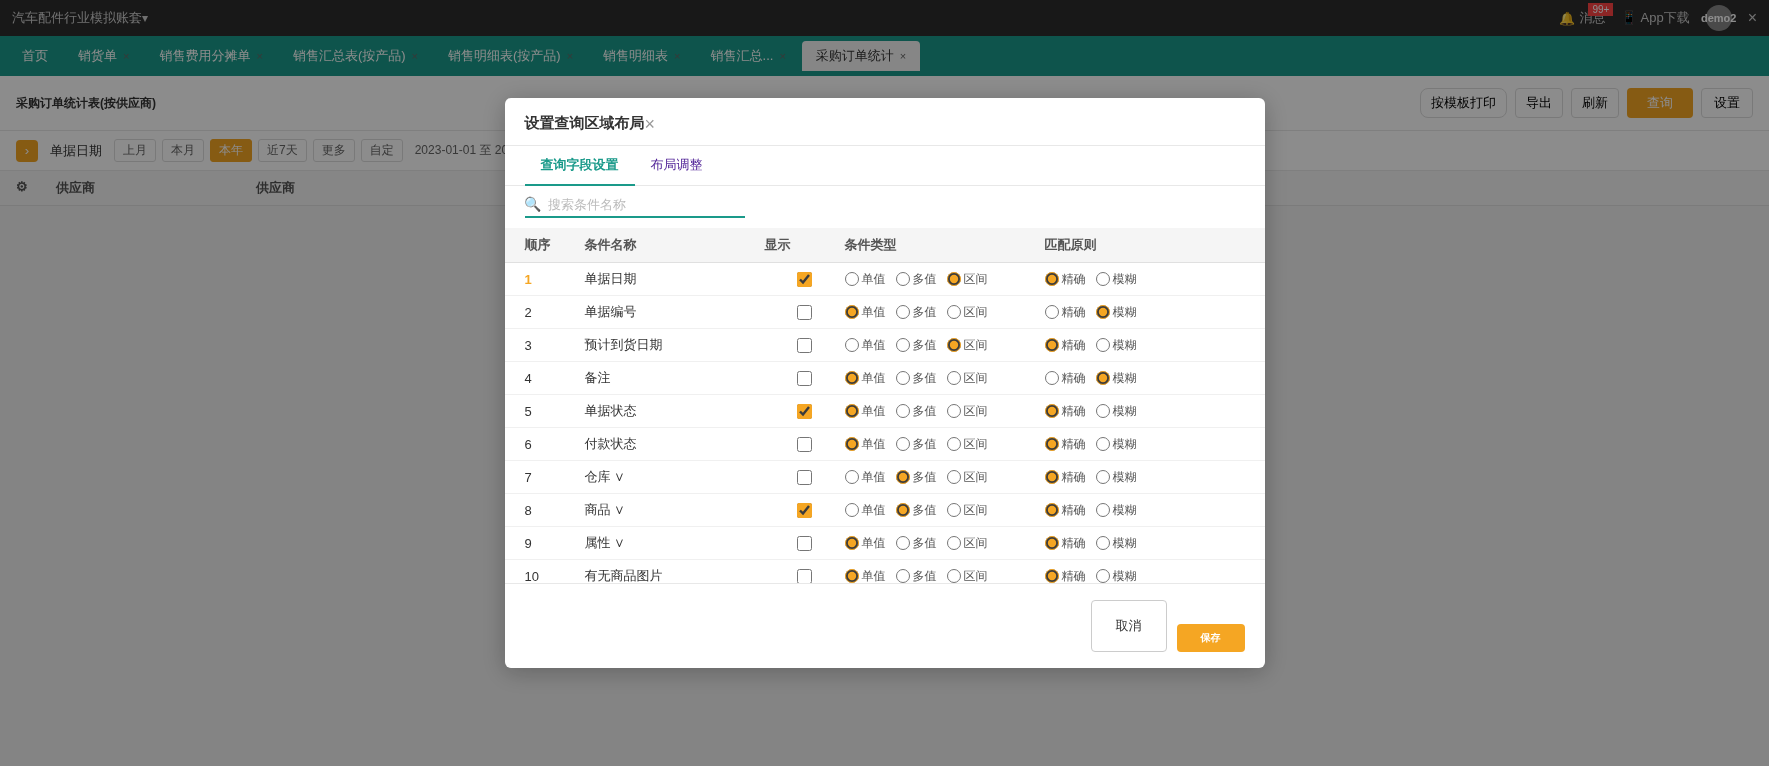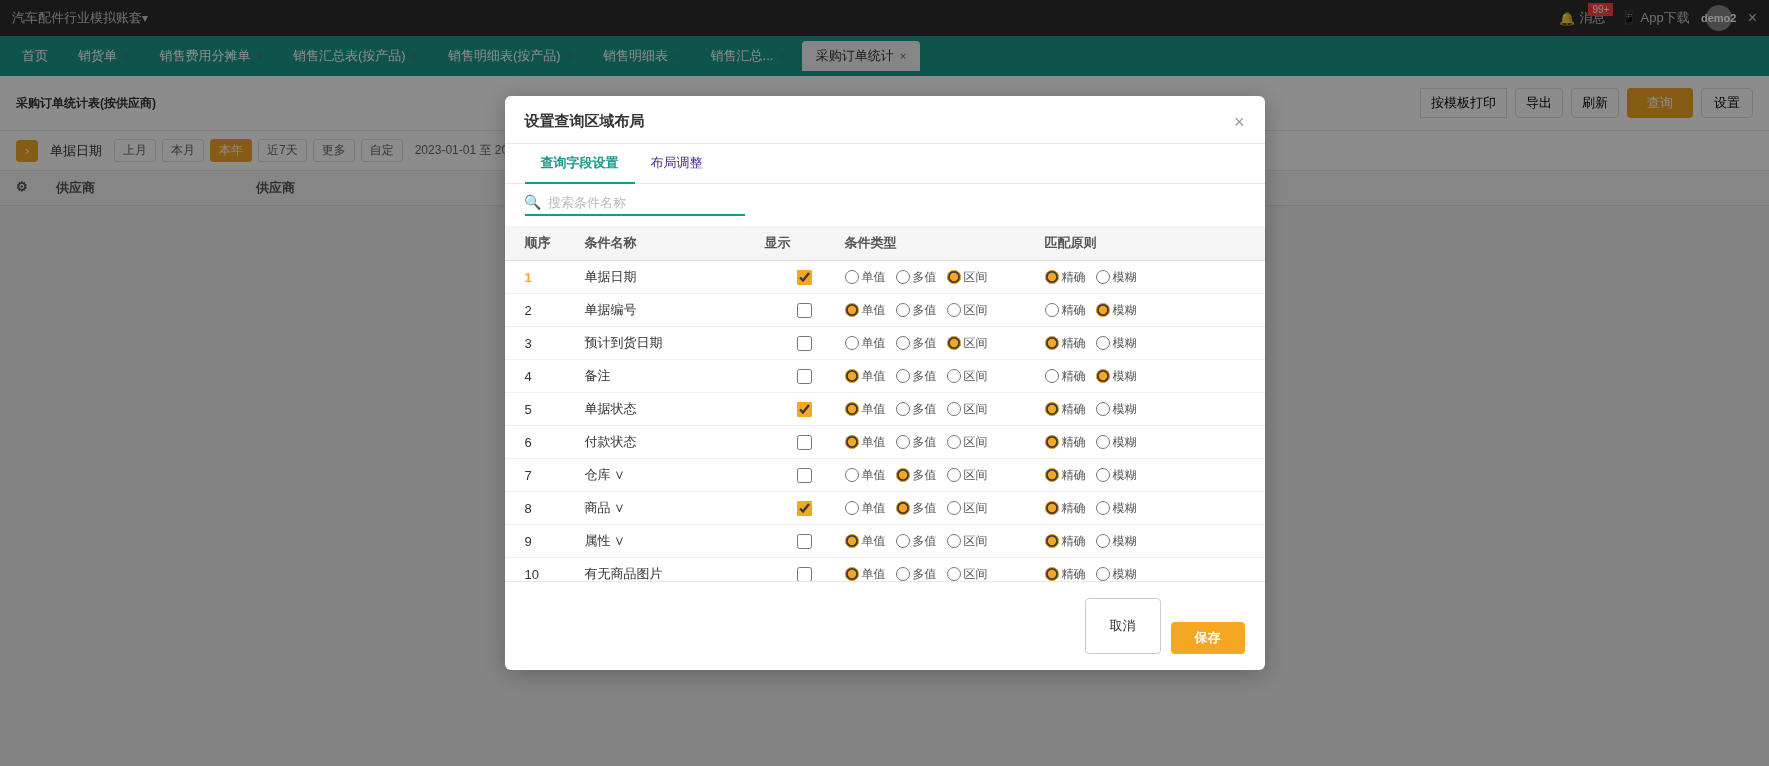--- a/index.html
+++ b/index.html
@@ -64,21 +64,21 @@
     .page-header {
       background: white;
       padding: 12px 16px;
       display: flex;
       align-items: center;
       justify-content: space-between;
       border-bottom: 1px solid #e8e8e8;
     }
     .page-title { font-size: 12px; font-weight: bold; color: #333; }
     .header-actions { display: flex; align-items: center; gap: 8px; }
-    .btn-template { border: 1px solid #ddd; background: white; padding: 5px 10px; border-radius: 0; font-size: 13px; cursor: pointer; display: flex; align-items: center; gap: 4px; }
+    .btn-template { border: 1px solid #ddd; background: white; padding: 5px 10px; border-radius: 8px; font-size: 13px; cursor: pointer; display: flex; align-items: center; gap: 4px; }
     .btn-export { border: 1px solid #ddd; background: white; padding: 5px 10px; border-radius: 4px; font-size: 13px; cursor: pointer; }
     .btn-refresh { border: 1px solid #ddd; background: white; padding: 5px 10px; border-radius: 4px; font-size: 13px; cursor: pointer; }
     .btn-query { background: #f5a623; color: white; border: none; padding: 6px 20px; border-radius: 4px; font-size: 13px; cursor: pointer; }
     .btn-settings { background: white; border: 1px solid #ddd; padding: 5px 12px; border-radius: 4px; font-size: 13px; cursor: pointer; }
 
     
     .filter-bar {
       background: white;
       padding: 8px 16px;
       display: flex;
@@ -119,21 +119,21 @@
       max-height: 620px;
       display: flex;
       flex-direction: column;
       box-shadow: 0 4px 24px rgba(0,0,0,0.25);
     }
     .dialog-header {
       padding: 16px 20px 12px;
       border-bottom: 1px solid #e8e8e8;
       display: flex;
       align-items: center;
-      justify-content: space-between;
+      justify-content: flex-start;
     }
     .dialog-title { font-size: 15px; font-weight: bold; color: #333; }
     .dialog-close { font-size: 18px; color: #999; cursor: pointer; background: none; border: none; line-height: 1; }
 
     
     .dialog-tabs {
       display: flex;
       gap: 0;
       padding: 0 20px;
       border-bottom: 1px solid #e8e8e8;
@@ -204,21 +204,21 @@
 
     
     .dialog-footer {
       padding: 16px 20px;
       display: flex;
       justify-content: flex-end;
       gap: 10px;
       border-top: 1px solid #e8e8e8;
     }
     .btn-cancel { background: white; border: 1px solid #ccc; color: #333; padding: 7px 24px; border-radius: 4px; font-size: 13px; cursor: pointer; }
-    .btn-save { background: #f5a623; border: none; color: white; padding: 7px 24px; border-radius: 4px; font-size: 13px; cursor: pointer; font-weight: bold; margin-top: 24px; }
+    .btn-save { background: #f5a623; border: none; color: white; padding: 7px 24px; border-radius: 4px; font-size: 10px; cursor: pointer; font-weight: bold; margin-top: 24px; }
   </style>
 </head>
 <body>
 
 <div class="top-bar">
   <div class="top-bar-left">
     <span class="top-bar-title">汽车配件行业模拟账套</span>
     <span class="top-bar-arrow">▾</span>
   </div>
   <div class="top-bar-right">

